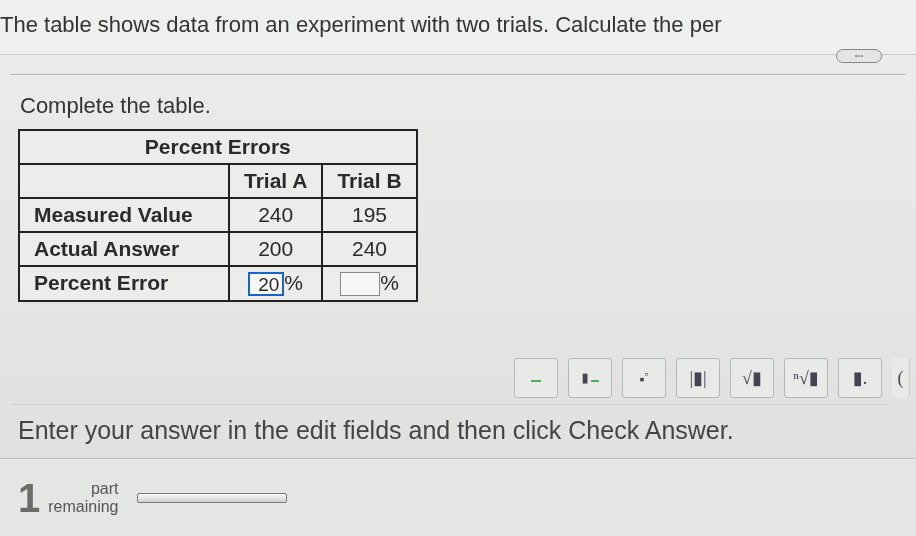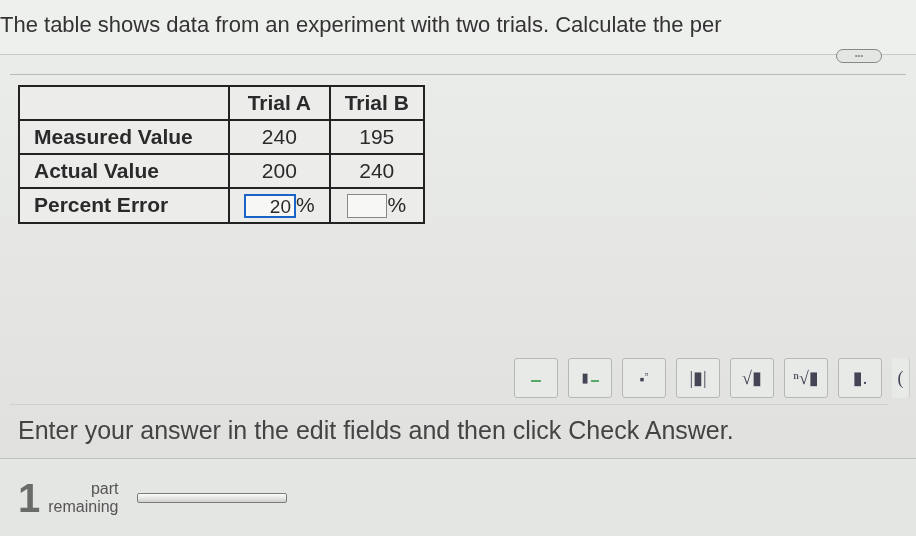--- a/index.html
+++ b/index.html
@@ -57,21 +57,21 @@
   table.data th { font-weight: 700; background: #ecedeb; }
   table.data td.rowhdr {
     font-weight: 700; text-align: left;
     min-width: 210px;
     margin-top: 29px;
   }
   .title-cell { text-align: center; }
   .answer-box {
     display: inline-block;
     border: 2px solid #1a63c7;
-    width: 52px; height: 24px;
+    width: 36px; height: 24px;
     line-height: 22px;
     text-align: right;
     padding-right: 3px;
     font-size: 19px;
     background: #f7f8f6;
     vertical-align: middle;
   }
   .blank-box {
     display: inline-block;
     border: 1px solid #888;
@@ -158,35 +158,39 @@
 
   <div class="prompt-area">
     <span>The table shows data from an experiment with two trials. Calculate the per</span><br>
   </div>
 
   <div class="divider-row">
     <div class="minimap">•••</div>
   </div>
 
   <div class="work-area">
+    <div class="complete">Complete the table.</div>
 
     <table class="data">
       <tbody>
+          <tr>
+        <th colspan="3" class="title-cell">Percent Errors</th>
+      </tr>
       <tr>
         <th></th>
         <th>Trial A</th>
         <th>Trial B</th>
       </tr>
       <tr>
         <td class="rowhdr">Measured Value</td>
         <td>240</td>
         <td>195</td>
       </tr>
       <tr>
-        <td class="rowhdr">Actual Value</td>
+        <td class="rowhdr">Actual Answer</td>
         <td>200</td>
         <td>240</td>
       </tr>
       <tr>
         <td class="rowhdr">Percent Error</td>
         <td>
           <span class="answer-box">20</span><span>%</span>
         </td>
         <td>
           <span class="blank-box"></span><span>%</span>

